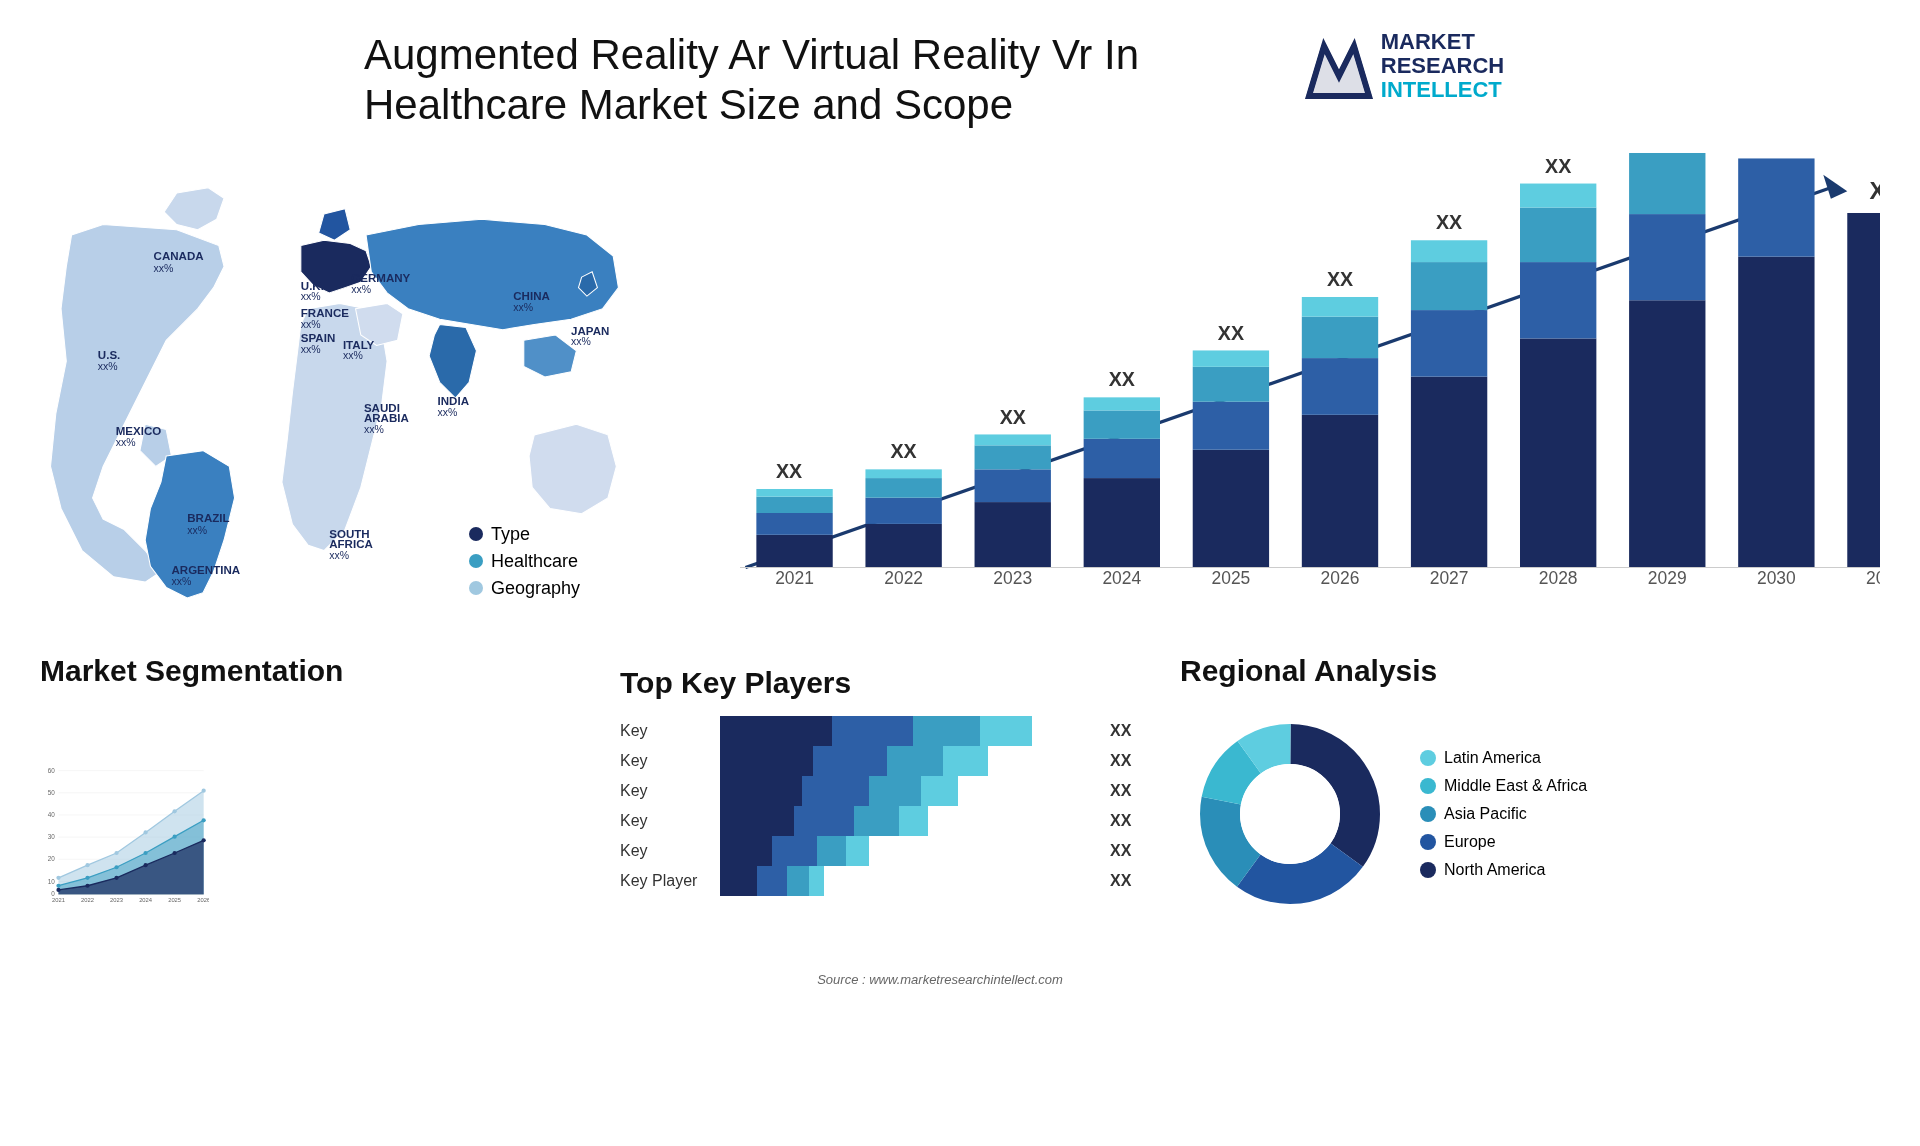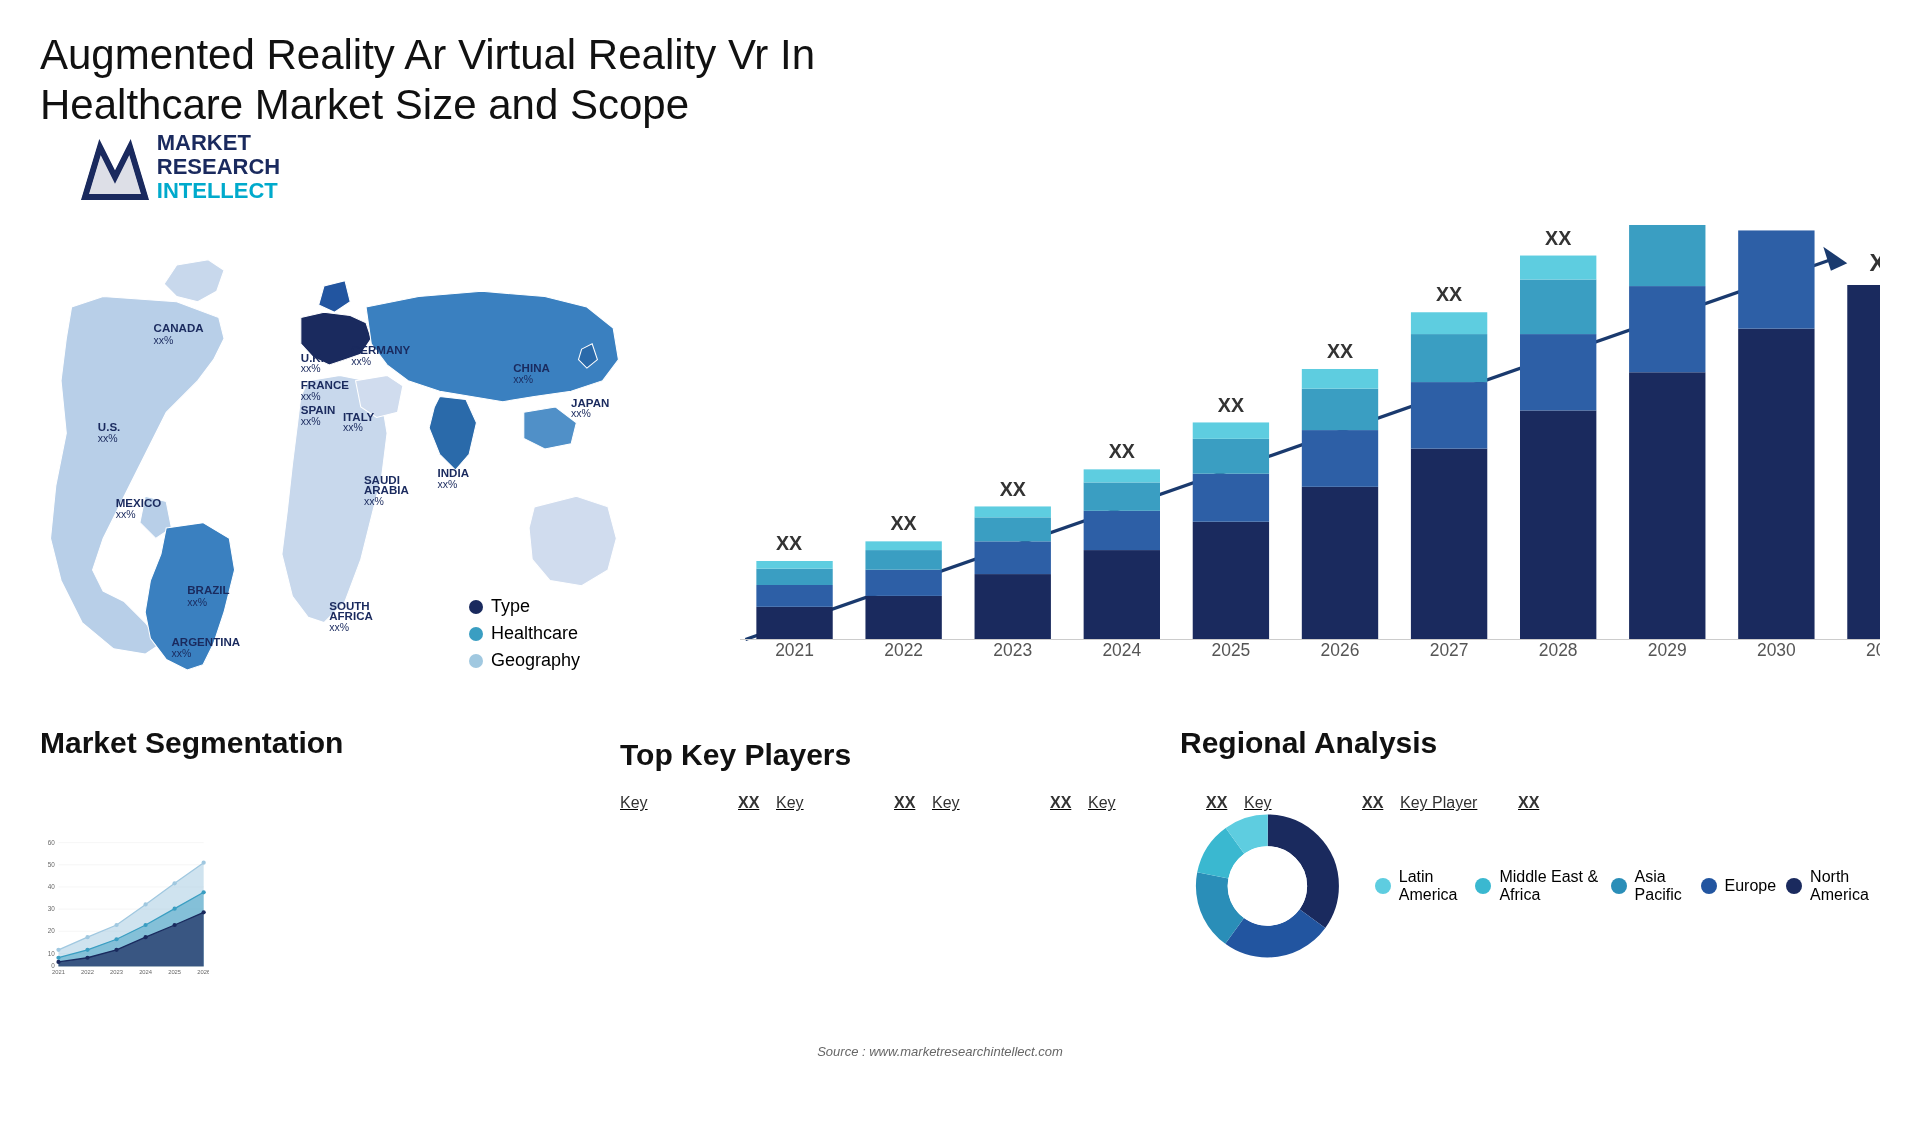--- a/index.html
+++ b/index.html
@@ -10,21 +10,20 @@
       min-height: 1146px;
       overflow-x: hidden;
     }
 
     
     .header {
       display: flex;
       justify-content: center;
       align-items: flex-start;
       padding: 30px 52px 10px 40px;
-      flex-direction: column;
     }
     .page-title {
       font-size: 42px;
       font-weight: 400;
       color: #111;
       max-width: 900px;
       line-height: 1.2;
     }
     .logo-area {
       display: flex;
@@ -143,23 +142,22 @@
       flex-shrink: 0;
     }
 
     
     .key-players-section {
       padding: 0 20px;
       margin-top: 12px;
     }
     .players-list {
       display: flex;
-      flex-direction: row;
-      gap: 8px;
-      text-decoration: underline;
+      flex-direction: column;
+      gap: 0;
     }
     .player-row {
       display: flex;
       align-items: center;
       gap: 10px;
     }
     .player-label {
       font-size: 16px;
       color: #333;
       min-width: 90px;
@@ -186,21 +184,21 @@
     .regional-section {
       padding-left: 20px;
     }
     .donut-legend-row {
       display: flex;
       align-items: center;
       gap: 20px;
     }
     .regional-legend {
       display: flex;
-      flex-direction: row;
+      flex-direction: column;
       gap: 10px;
     }
     .regional-legend-item {
       display: flex;
       align-items: center;
       gap: 8px;
       font-size: 16px;
     }
     .regional-dot {
       width: 16px;

